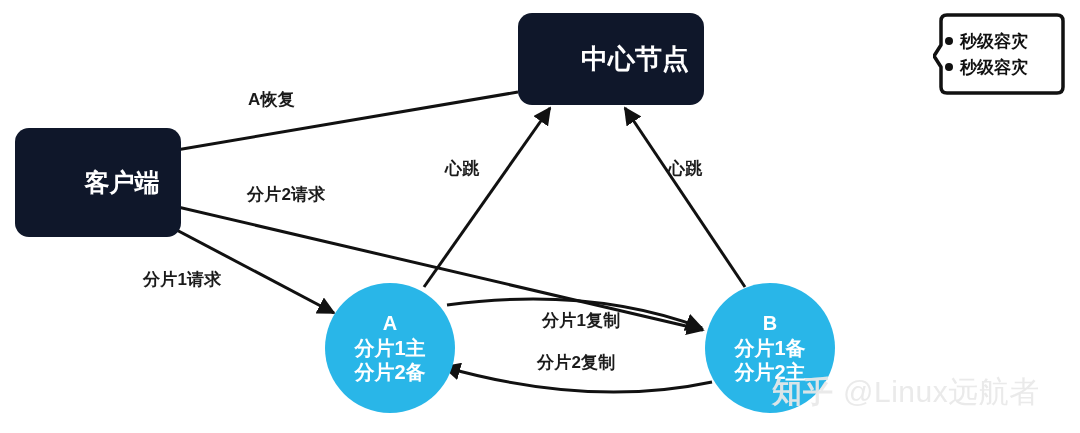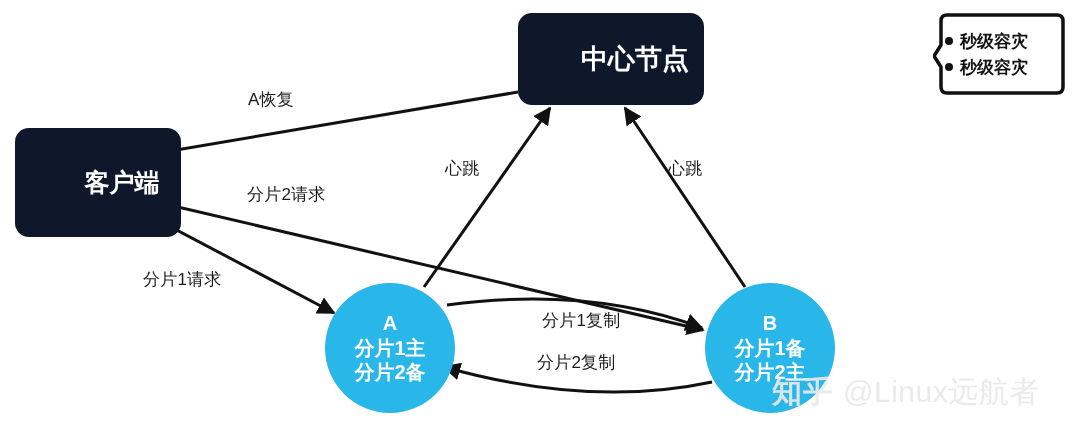--- a/index.html
+++ b/index.html
@@ -72,21 +72,21 @@
     left: 705px;
     top: 283px;
     width: 130px;
     height: 130px;
     font-size: 20px;
   }
   .edge-label {
     position: absolute;
     color: #1b1b1b;
     font-size: 17px;
-    font-weight: 400;
+    font-weight: 700;
     white-space: nowrap;
     z-index: 4;
     letter-spacing: .2px;
   }
   #lbl-a-recover   { left: 248px; top: 88px;  }
   #lbl-shard2-req  { left: 247px; top: 183px; }
   #lbl-shard1-req  { left: 143px; top: 268px; }
   #lbl-hb-left     { left: 445px; top: 157px; }
   #lbl-hb-right    { left: 668px; top: 157px; }
   #lbl-shard1-rep  { left: 542px; top: 309px; }

